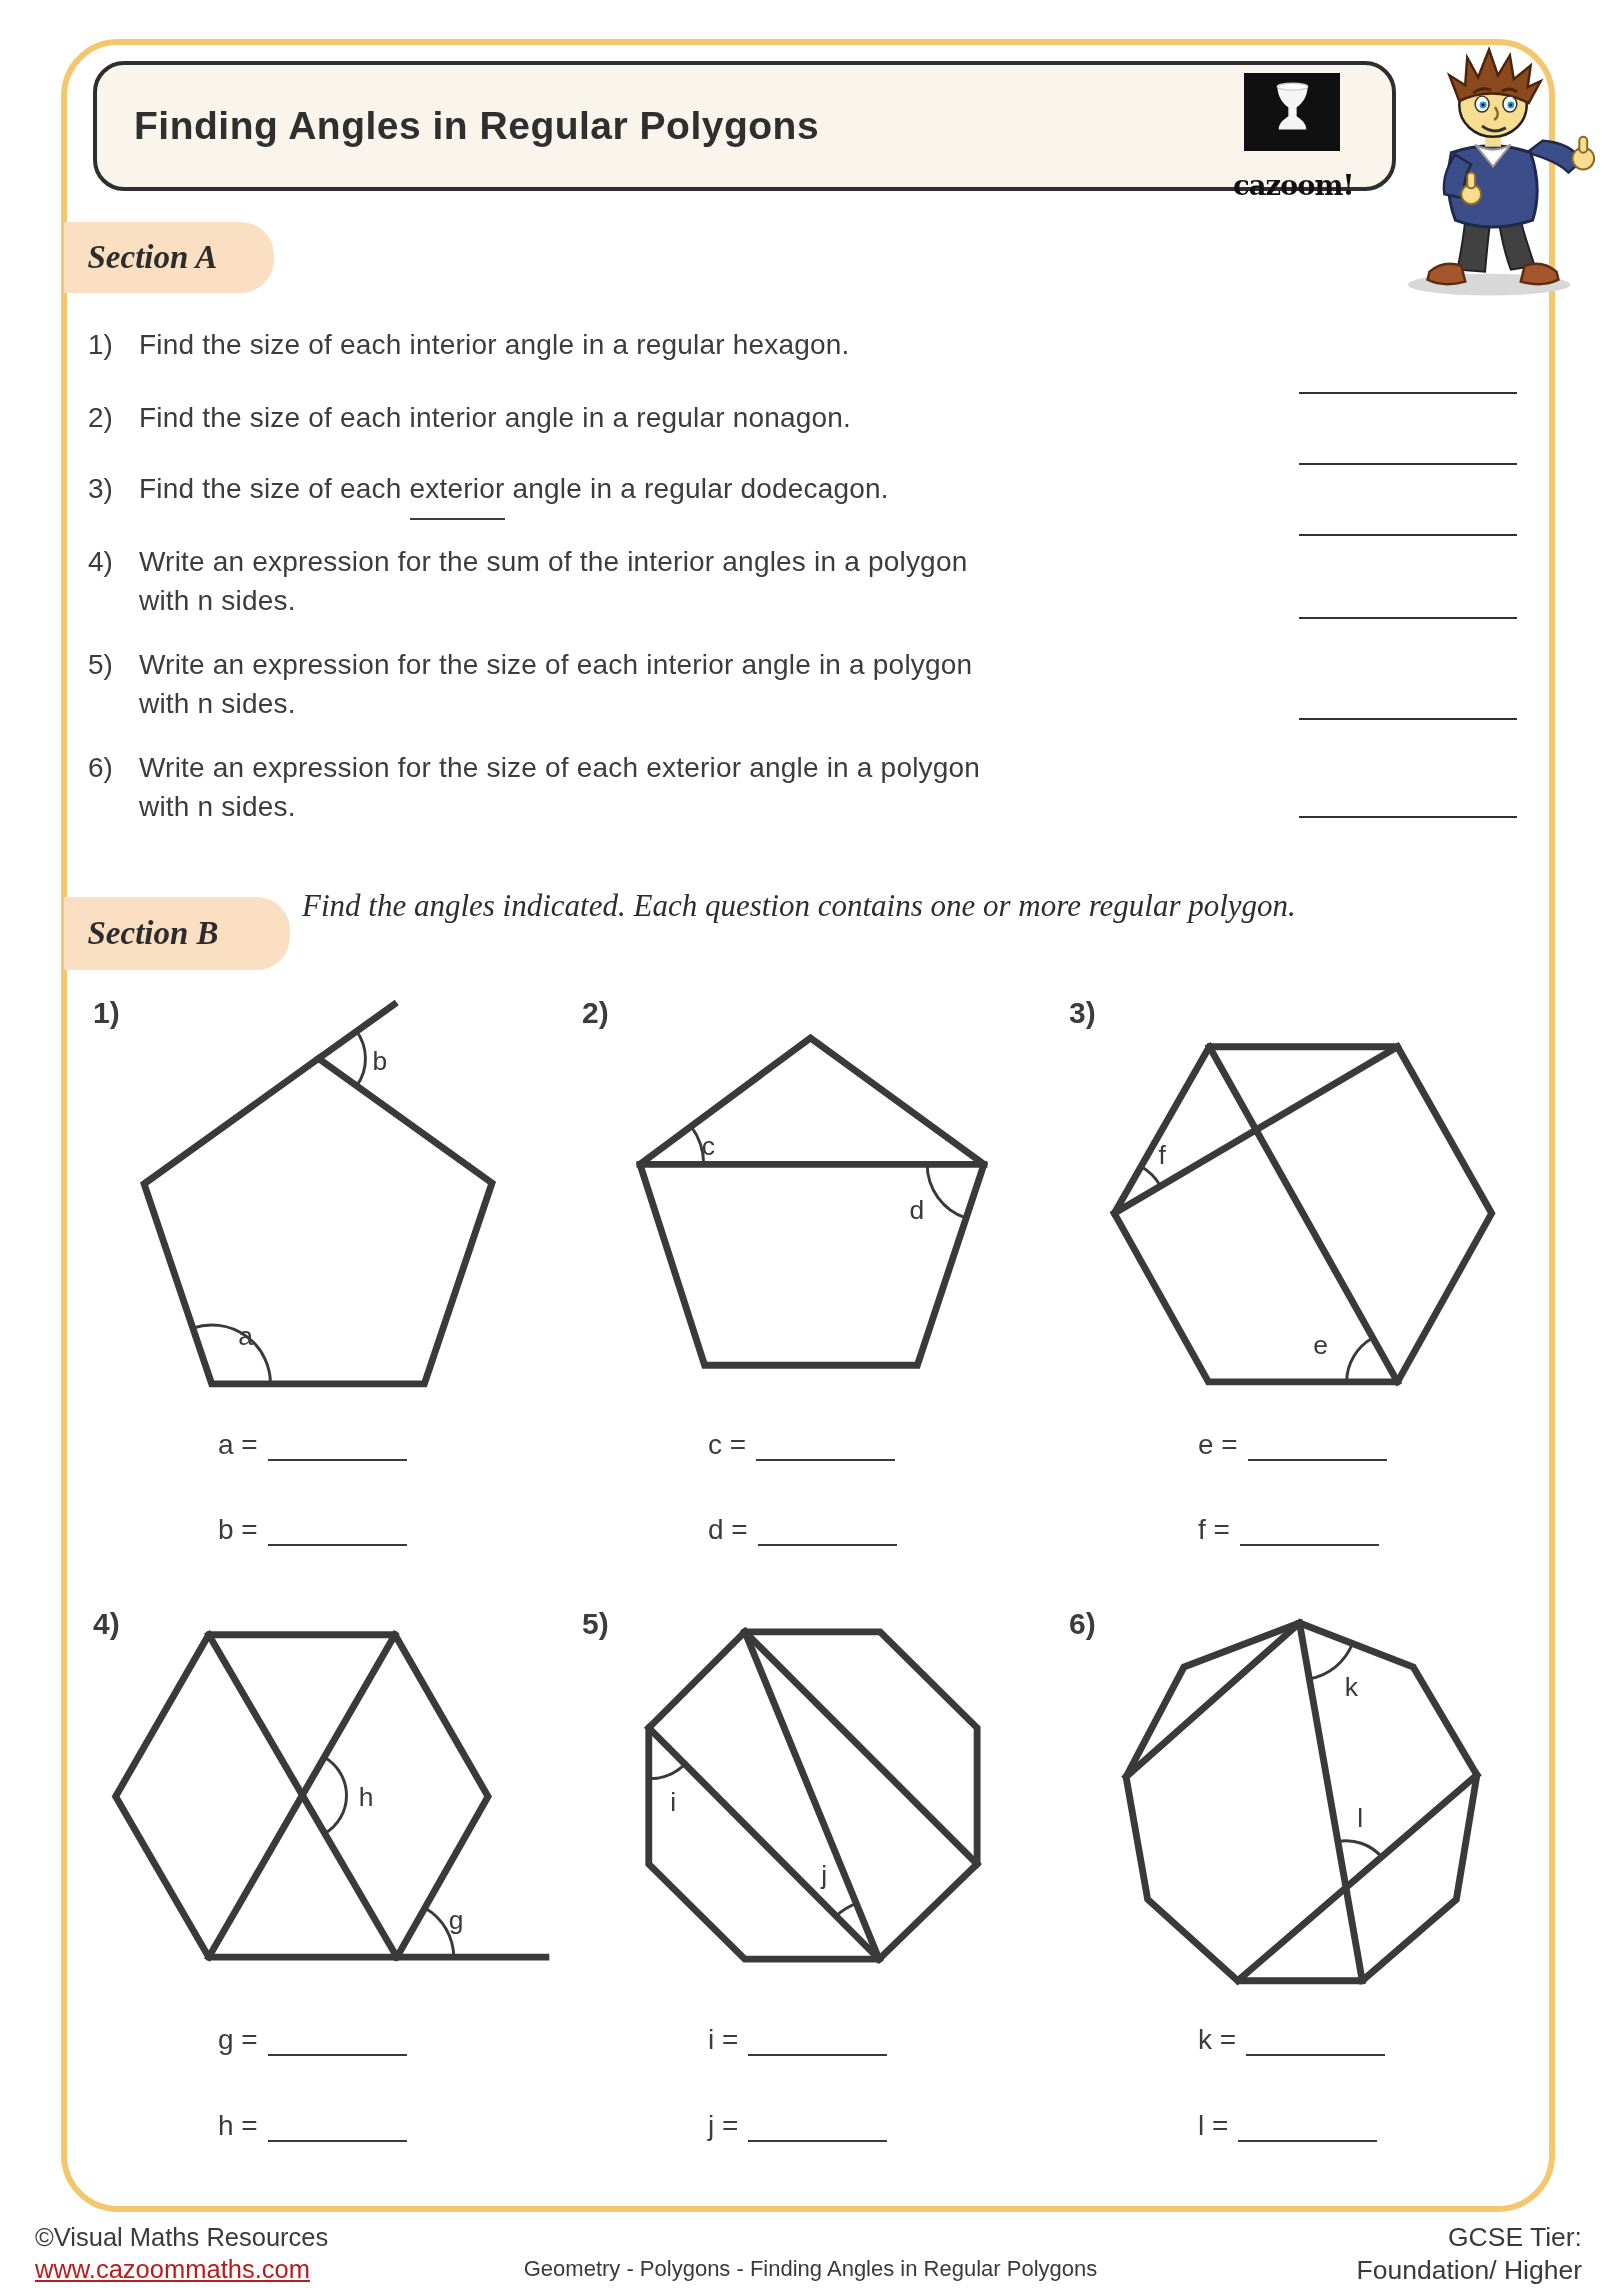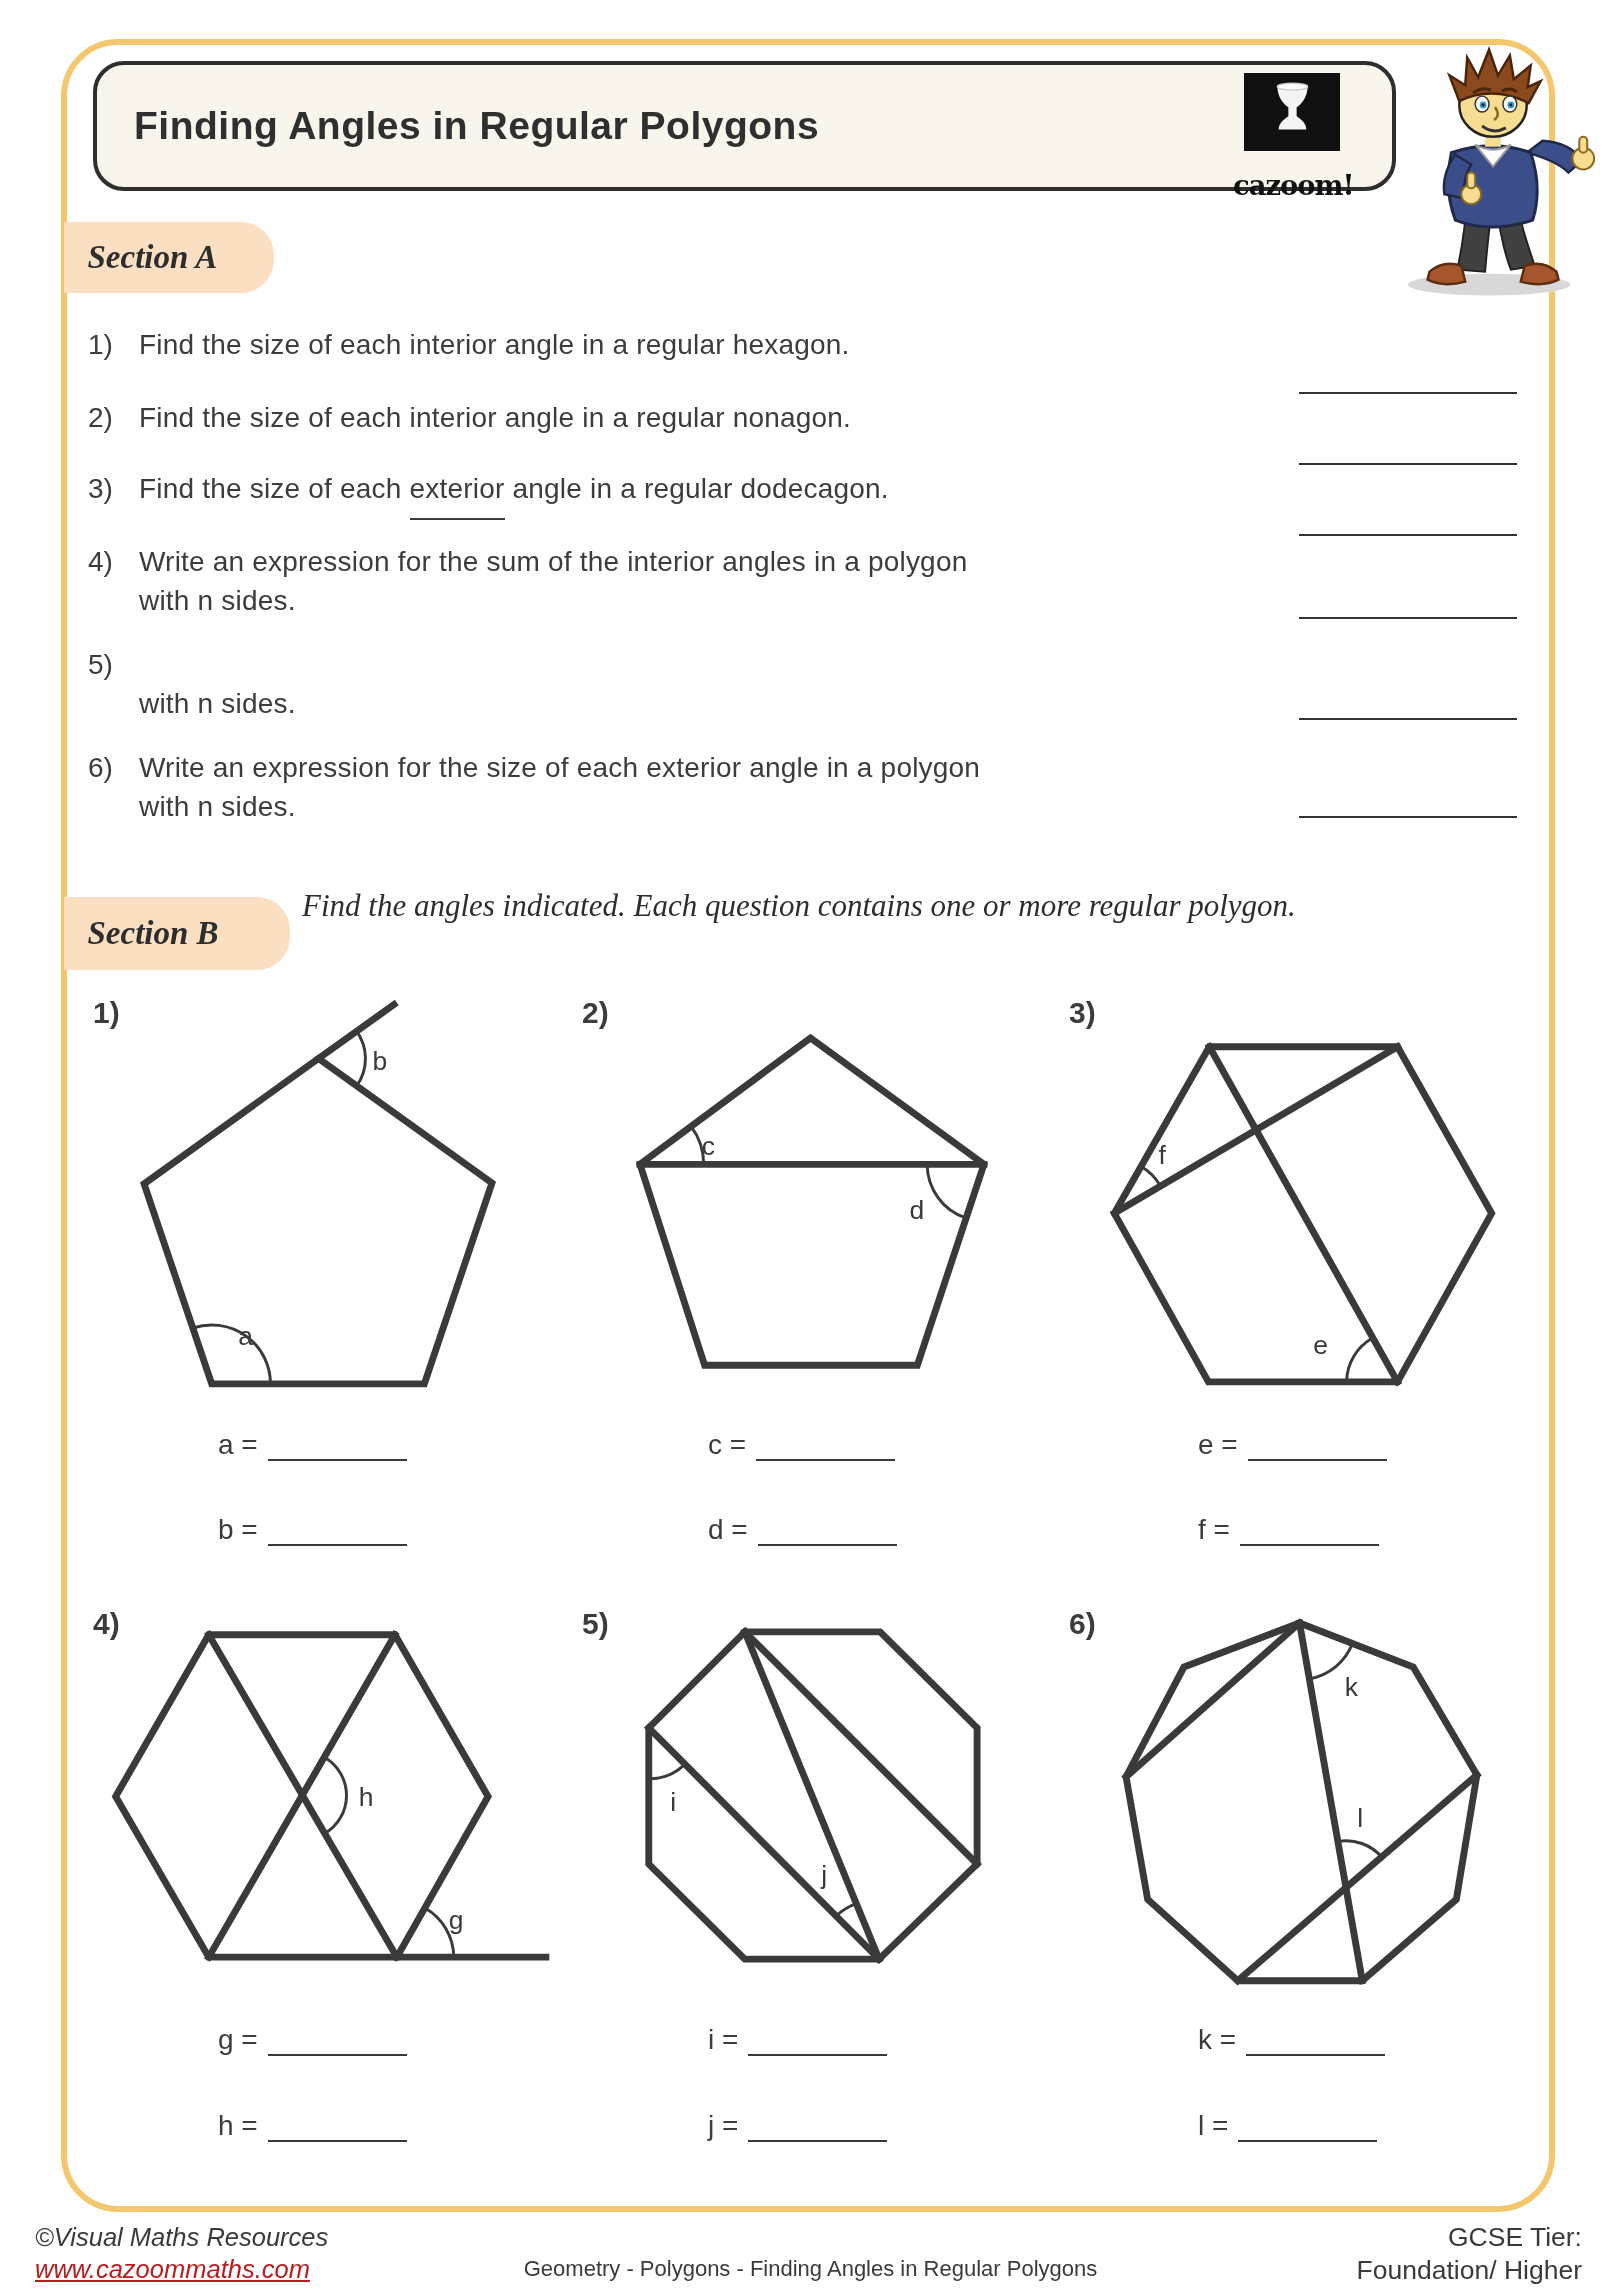--- a/index.html
+++ b/index.html
@@ -50,21 +50,21 @@
   .pnum{position:absolute;font-size:30px;font-weight:bold;color:#3c3c3c;}
   
   .diagrams{position:absolute;left:0;top:980px;width:1621px;height:1039px;}
   .diagrams polygon, .diagrams polyline, .diagrams line{fill:none;stroke:#3a3a3a;stroke-width:7;stroke-linejoin:miter;stroke-linecap:square;}
   .diagrams path.arc{fill:none;stroke:#3a3a3a;stroke-width:3;}
   .diagrams text{font-family:"Liberation Sans", sans-serif;font-size:27px;fill:#3a3a3a;}
   
   .bans{position:absolute;display:flex;align-items:flex-end;font-size:28px;color:#3c3c3c;}
   .bans .blank{width:139px;height:33px;border-bottom:2.9px solid #3a3a3a;margin-left:9.8px;}
   
-  .footer-left{position:absolute;left:35px;top:2221px;font-size:25.5px;line-height:32px;font-style:italic;}
+  .footer-left{position:absolute;left:35px;top:2221px;font-size:25.5px;line-height:32px;}
   .footer-left .link{color:#b91c1c;text-decoration:underline;cursor:pointer;}
   .footer-center{position:absolute;left:0;width:1621px;text-align:center;top:2256px;font-size:22px;}
   .footer-right{position:absolute;right:39px;top:2221px;text-align:right;font-size:26.5px;line-height:33px;}
 </style>
 </head>
 <body>
 
 <div class="page-border"></div>
 
 <div class="title-box">
@@ -133,21 +133,21 @@
 <div class="qrow" style="top:469px">
   <span class="qnum">3)</span>
   <span class="qtext"><span>Find the size of each </span><span class="u">exterior</span><span> angle in a regular dodecagon.</span></span>
 </div>
 <div class="qrow" style="top:542px">
   <span class="qnum">4)</span>
   <span class="qtext"><span>Write an expression for the sum of the interior angles in a polygon</span><br><span>with n sides.</span></span>
 </div>
 <div class="qrow" style="top:645px">
   <span class="qnum">5)</span>
-  <span class="qtext"><br><span>with n sides.</span></span>
+  <span class="qtext"><span>Write an expression for the size of each interior angle in a polygon</span><br><span>with n sides.</span></span>
 </div>
 <div class="qrow" style="top:748px">
   <span class="qnum">6)</span>
   <span class="qtext"><span>Write an expression for the size of each exterior angle in a polygon</span><br><span>with n sides.</span></span>
 </div>
 
 <div class="ablank" style="top:365px"></div>
 <div class="ablank" style="top:436px"></div>
 <div class="ablank" style="top:507px"></div>
 <div class="ablank" style="top:590px"></div>

